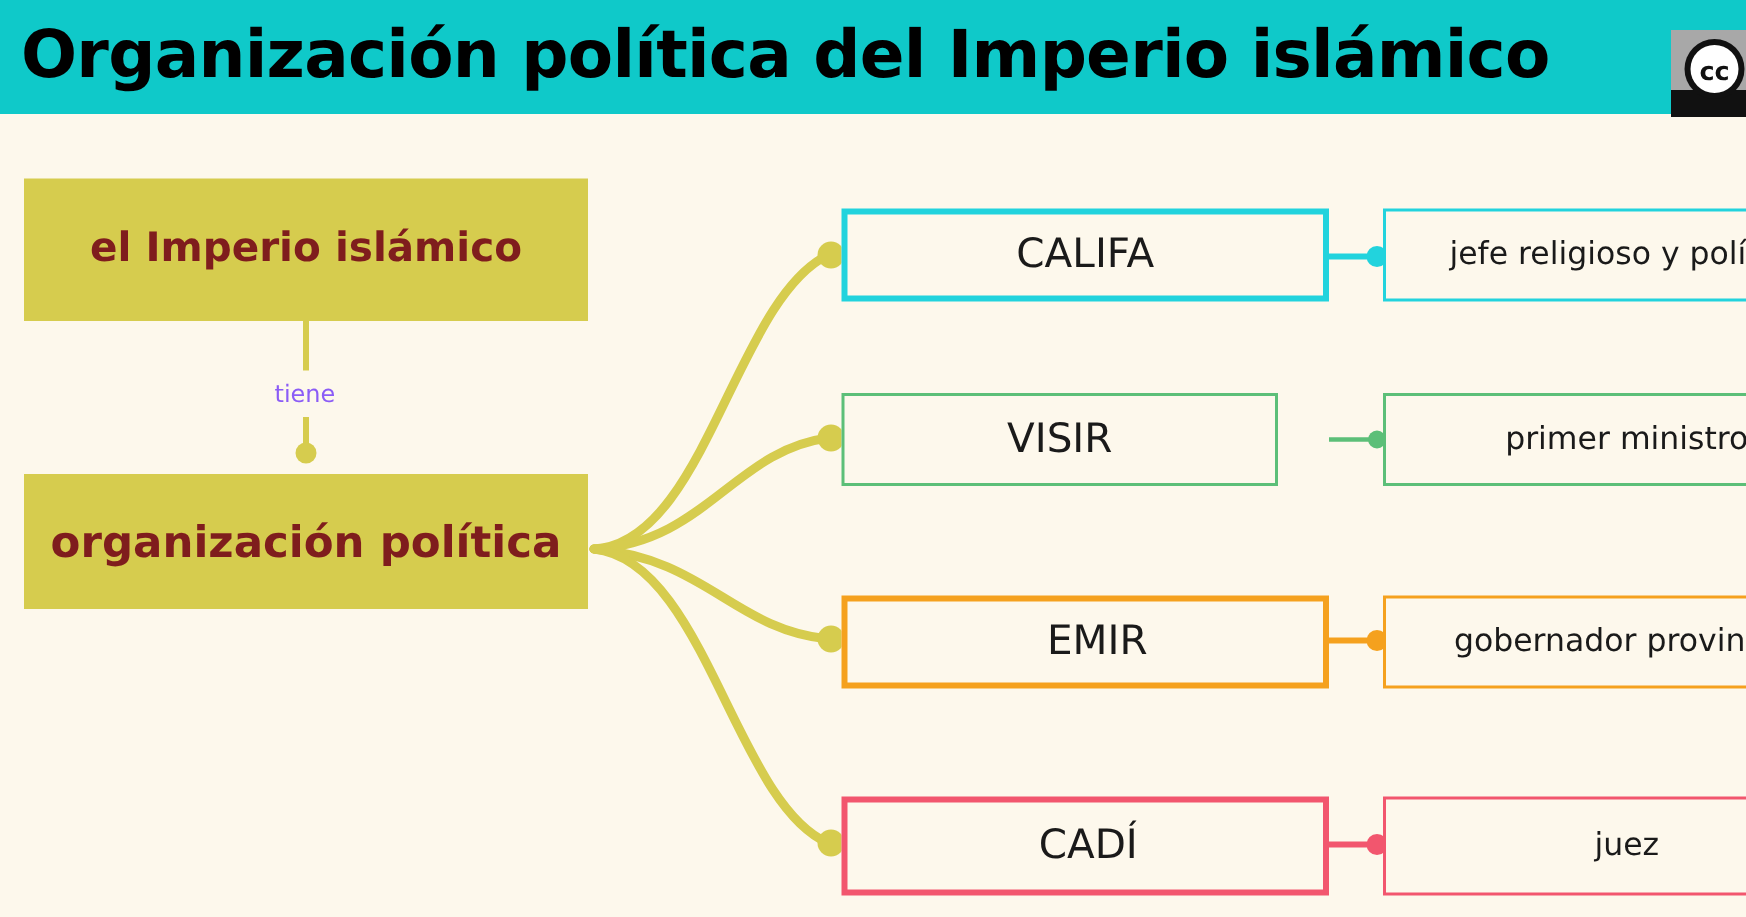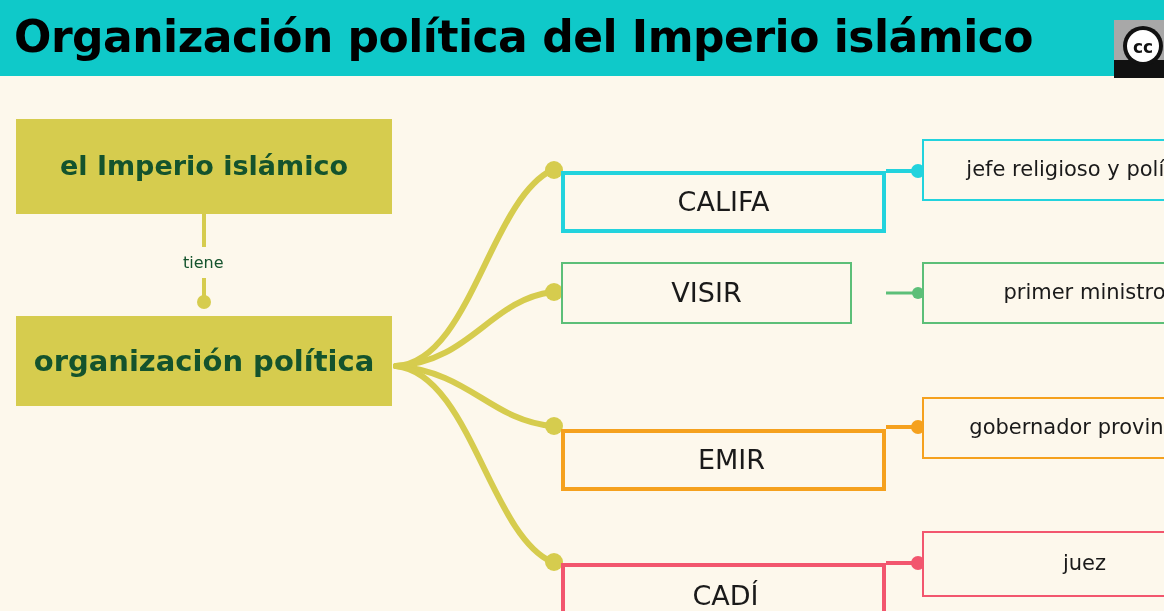--- a/index.html
+++ b/index.html
@@ -53,35 +53,35 @@
   }
 
   
   .node-filled {
     position: absolute;
     background: #d6cc4e;
     display: flex;
     align-items: center;
     justify-content: center;
     text-align: center;
-    color: #14532d;
+    color: #7f1d1d;
     font-family: "DejaVu Sans", "Liberation Sans", sans-serif;
     font-weight: 700;
     font-size: 27px;
     line-height: 1.2;
     box-sizing: border-box;
     padding: 4px 10px;
   }
   #node-empire  { left: 16px;  top: 119px; width: 376px; height: 95px; }
   #node-org     { left: 16px;  top: 316px; width: 376px; height: 90px; font-size: 29px; }
 
   .edge-label {
     position: absolute;
     background: #fdf8ec;
-    color: #14532d;
+    color: #8b5cf6;
     font-size: 16px;
     font-family: "DejaVu Sans", "Liberation Sans", sans-serif;
     padding: 1px 7px;
     white-space: nowrap;
   }
   #label-tiene { left: 176px; top: 252px; }
 
   
   .node-outline {
     position: absolute;
@@ -90,21 +90,21 @@
     align-items: center;
     justify-content: center;
     text-align: center;
     color: #1a1a1a;
     font-family: "DejaVu Sans", "Liberation Sans", sans-serif;
     font-size: 27px;
     line-height: 1.2;
     box-sizing: border-box;
     padding: 3px 8px;
   }
-  .node-outline.thick { border-width: 4px; border-style: solid; margin-top: 32px; }
+  .node-outline.thick { border-width: 4px; border-style: solid; }
   .node-outline.thin  { border-width: 2px; border-style: solid; }
 
   
   #node-califa { left: 561px; top: 139px; width: 325px; height: 62px; }
   #node-visir  { left: 561px; top: 262px; width: 291px; height: 62px; }
   #node-emir   { left: 561px; top: 397px; width: 325px; height: 62px; padding-left: 24px; }
   #node-cadi   { left: 561px; top: 531px; width: 325px; height: 66px; padding-left: 12px; }
 
   
   .node-desc {

